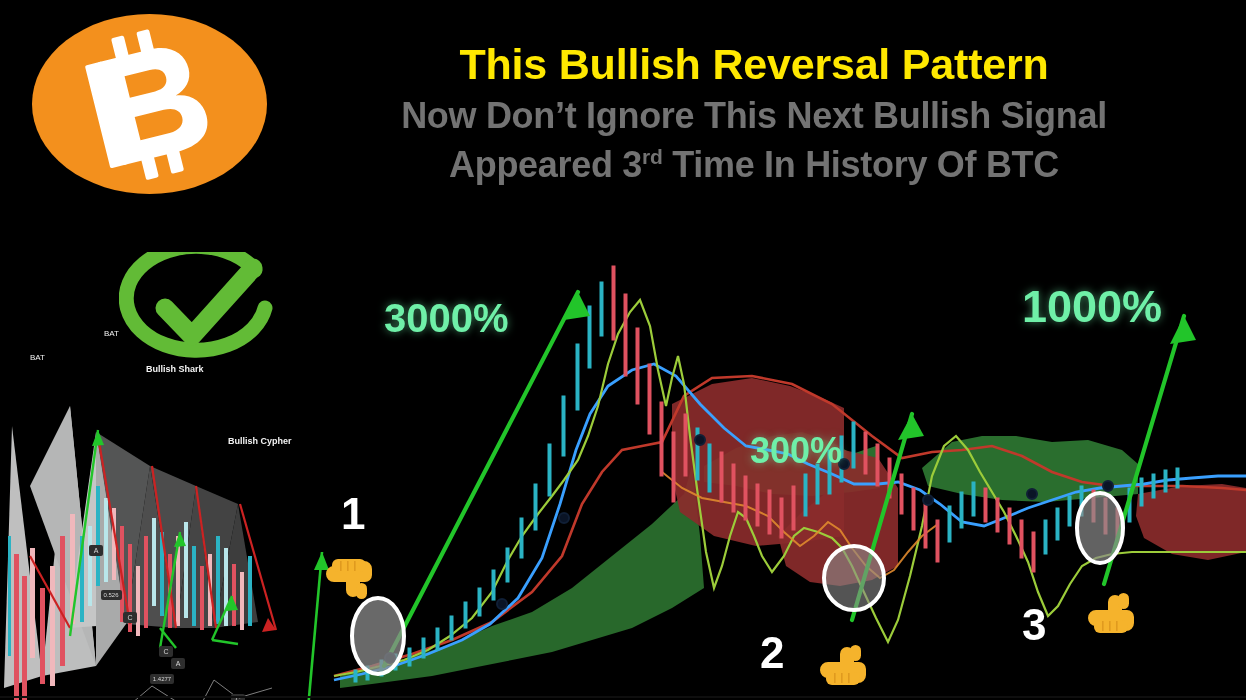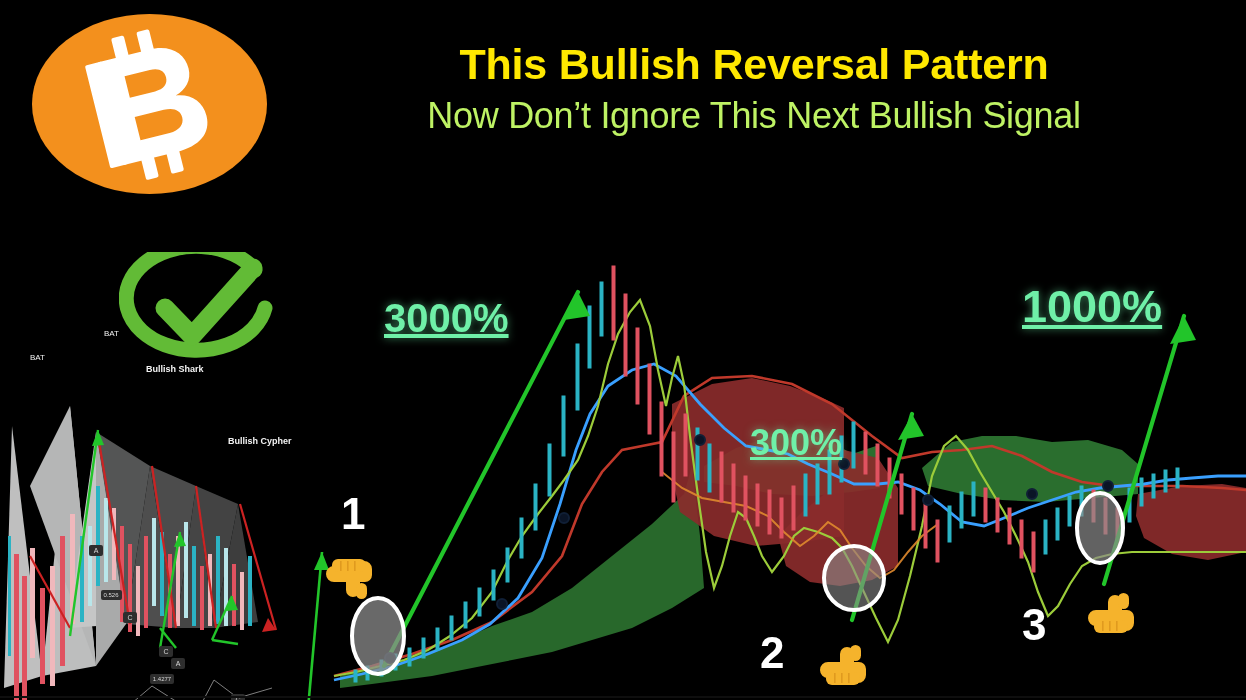--- a/index.html
+++ b/index.html
@@ -20,35 +20,35 @@
     background:#f3901d;
   }
   .btc-logo svg { position:absolute; left:50%; top:50%; transform:translate(-50%,-50%) rotate(-14deg); }
 
   .headline { position:absolute; left:262px; top:6px; width:984px; text-align:center;margin-top:34px; }
   .hl1 {
     color:#ffe800; font-weight:bold; font-size:43px; line-height:49px;
     letter-spacing:-0.2px; white-space:nowrap;
   }
   .hl2 {
-    color:#bef264; font-weight:normal; font-size:36px; line-height:45px;
+    color:#737373; font-weight:bold; font-size:36px; line-height:45px;
     letter-spacing:-0.3px; white-space:nowrap; margin-top:4px;
   }
   .hl2 .sup { font-size:21px; vertical-align:super; line-height:0; }
 
   
   .chart-area { position:absolute; left:0; top:236px; width:1246px; height:464px; background:#000; }
 
   .panel-left { position:absolute; left:0; top:0; width:332px; height:464px; overflow:hidden; }
   .panel-main { position:absolute; left:332px; top:0; width:914px; height:464px; overflow:hidden; }
 
   
   .pct {
     position:absolute; color:#6ff0a8; font-weight:bold; font-size:40px;
-    text-shadow:0 0 9px rgba(110,240,168,.55); white-space:nowrap;text-decoration:underline;
+    text-shadow:0 0 9px rgba(110,240,168,.55); white-space:nowrap;
   }
   .pct.p3000 { left:384px; top:302px; }
   .pct.p300  { left:750px; top:421px; font-size:36px; }
   .pct.p1000 { left:1022px; top:281px; font-size:45px; }
 
   .marker {
     position:absolute; color:#ffffff; font-weight:bold; font-size:44px;
     text-shadow:0 2px 4px rgba(0,0,0,.9);
   }
   .marker.m1 { left:341px; top:491px; }
@@ -86,20 +86,23 @@
                    C118 118 104 128 80 128 H26 Z
                    M48 42 V64 H74 C83 64 88 60 88 53 C88 46 83 42 74 42 Z
                    M48 84 V108 H78 C88 108 94 103 94 96 C94 88 88 84 78 84 Z"></path>
         </g>
       </svg>
     </div>
 
     <div class="headline">
       <div class="hl1">This Bullish Reversal Pattern</div>
       <div class="hl2">Now Don’t Ignore This Next Bullish Signal</div>
+      <div class="hl2">
+        <span>Appeared 3</span><span class="sup">rd</span><span> Time In History Of BTC</span>
+      </div>
     </div>
   </div>
 
   <div class="chart-area">
 
     <div class="panel-left">
       <svg width="332" height="464" viewBox="0 0 332 464">
         <rect x="0" y="0" width="332" height="464" fill="#000"></rect>
 
         <g opacity="0.82">
@@ -418,21 +421,21 @@
 
         <g>
           <ellipse cx="46" cy="400" rx="26" ry="38" fill="#8c8c8c" fill-opacity="0.75" stroke="#ffffff" stroke-width="4"></ellipse>
           <ellipse cx="522" cy="342" rx="30" ry="32" fill="#8c8c8c" fill-opacity="0.6" stroke="#ffffff" stroke-width="4"></ellipse>
           <ellipse cx="768" cy="292" rx="23" ry="35" fill="#8c8c8c" fill-opacity="0.7" stroke="#ffffff" stroke-width="4"></ellipse>
         </g>
       </svg>
     </div>
 
     <div class="pct p3000" style="top:60px;">3000%</div>
-    <div class="pct p300" style="top:186px;">300%</div>
+    <div class="pct p300" style="top:194px;">300%</div>
     <div class="pct p1000" style="top:45px;text-align:right;">1000%</div>
 
     <div class="marker m1" style="top:253px;">1</div>
     <div class="marker m2" style="top:392px;">2</div>
     <div class="marker m3" style="top:364px;">3</div>
 
     <div class="hand h1" style="top:305px;">
       <svg width="62" height="62" viewBox="0 0 62 62">
         <g fill="#f5b32c">
           <path d="M8,20 h30 a8,8 0 0 1 8,8 v6 a7,7 0 0 1 -7,7 h-5 v8 a7,7 0 0 1 -14,0 v-8 h-12

